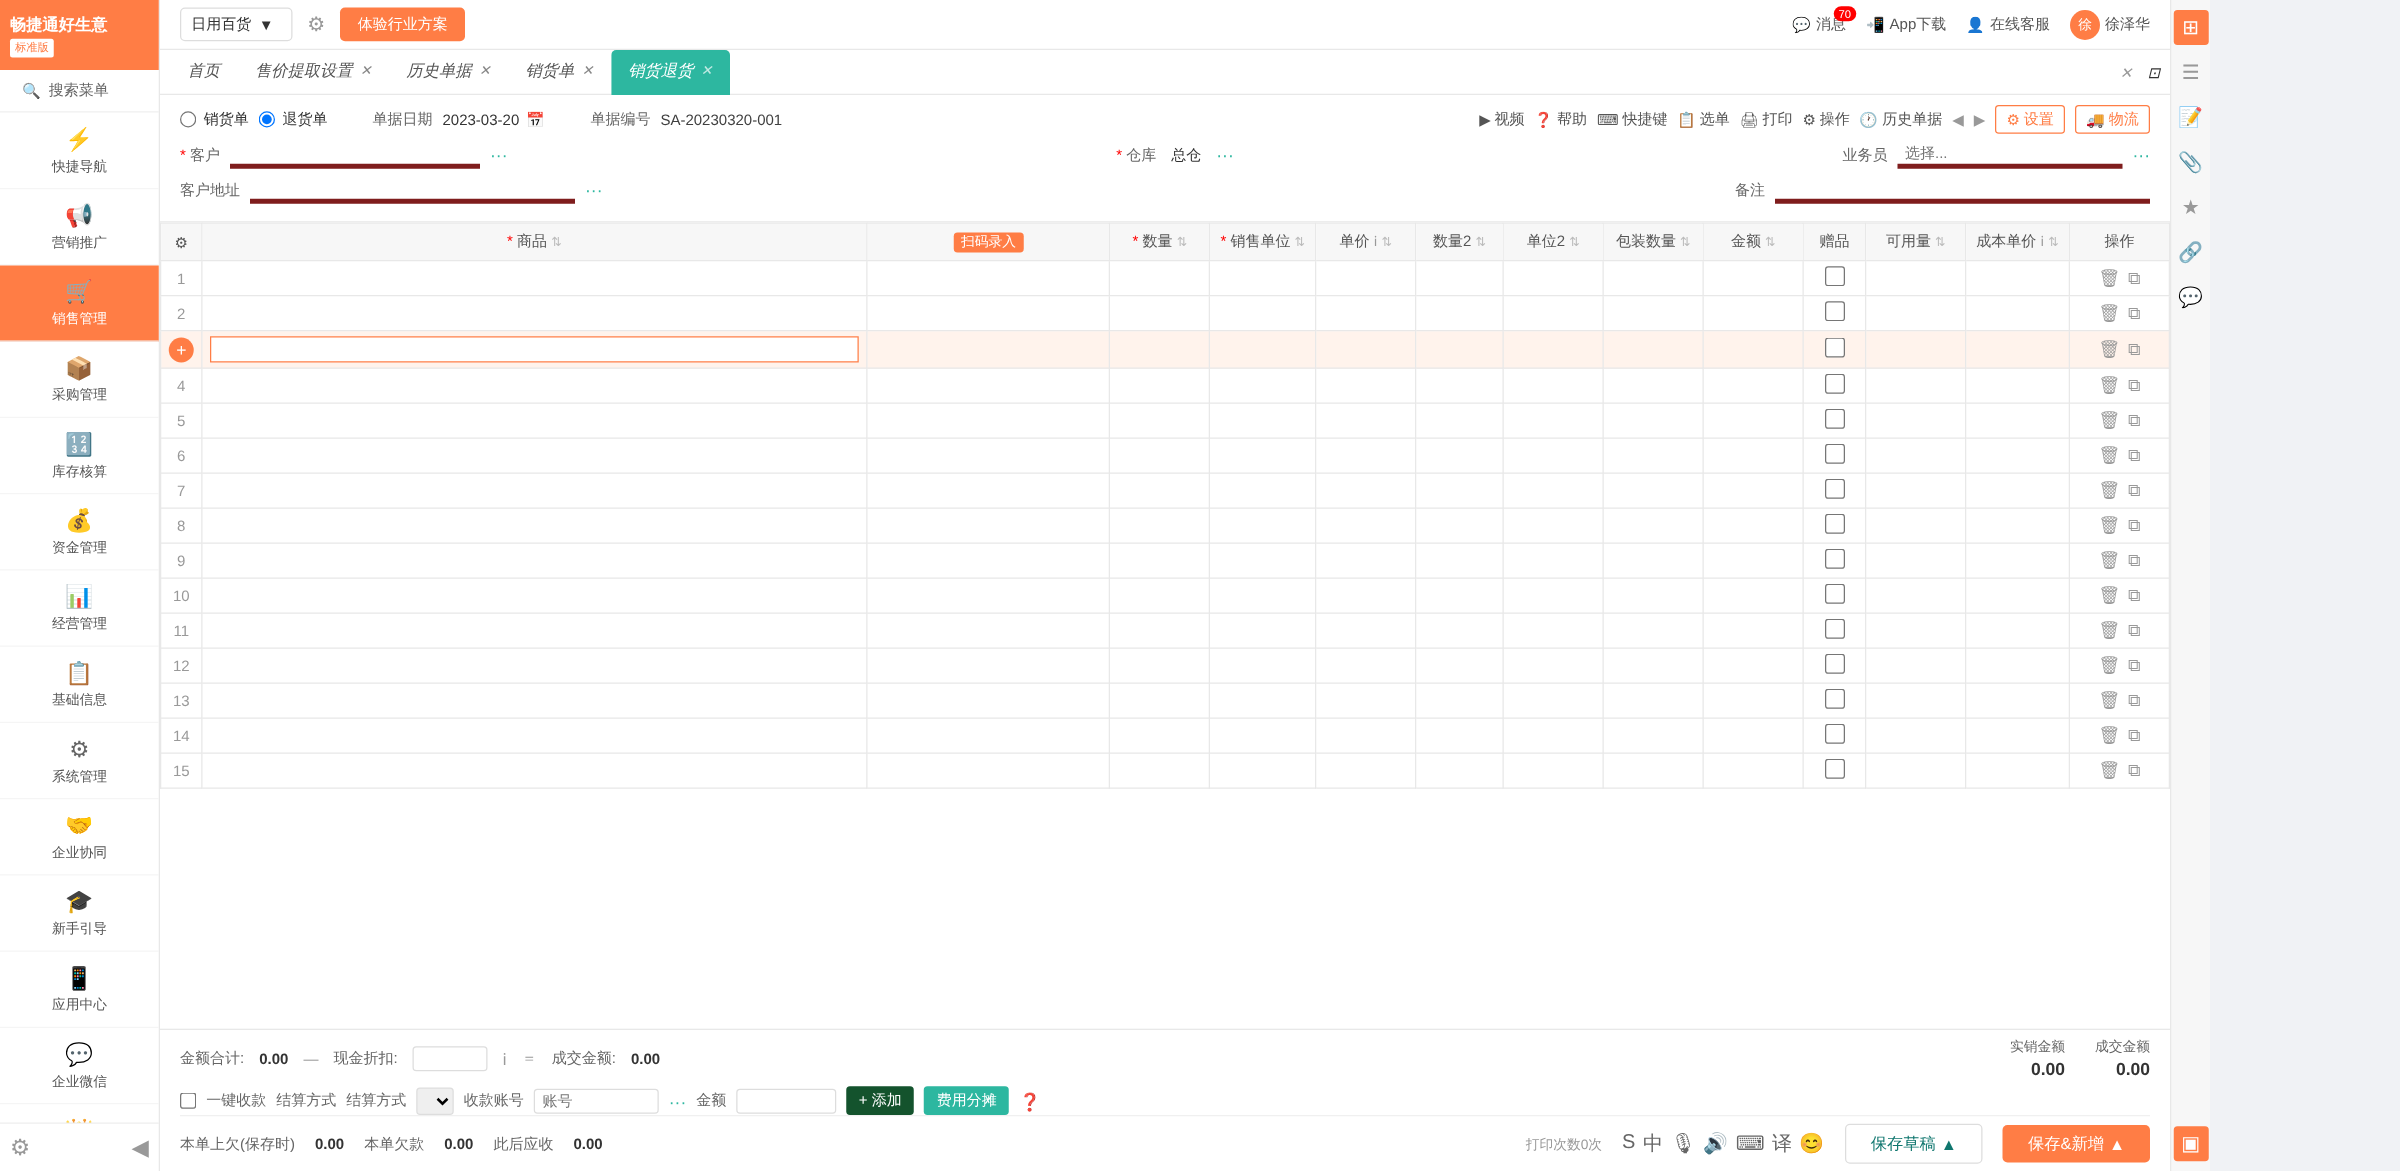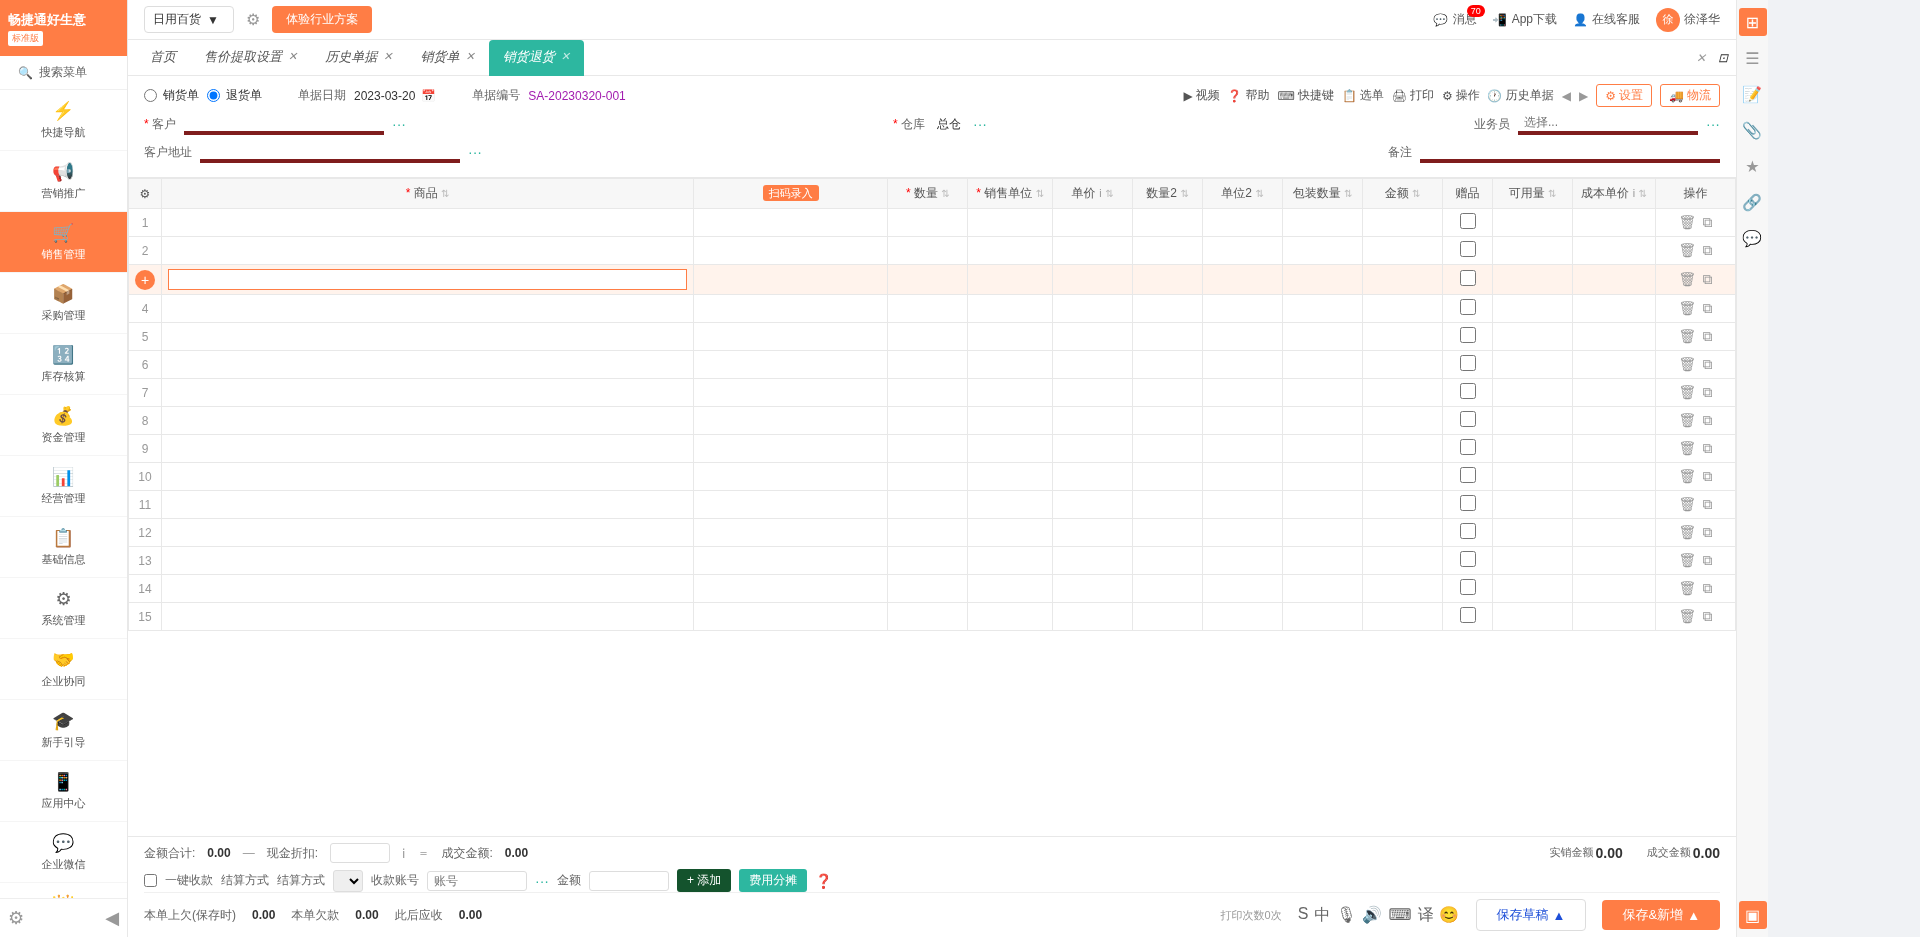--- a/index.html
+++ b/index.html
@@ -89,24 +89,24 @@
     .footer-row1 { display: flex; align-items: center; gap: 12px; margin-bottom: 6px; }
     .footer-row2 { display: flex; align-items: center; gap: 8px; }
     .footer-row3 { display: flex; align-items: center; gap: 16px; padding-top: 6px; border-top: 1px solid #f0f0f0; font-size: 11px; color: #666; }
     .footer-label { color: #666; font-size: 12px; }
     .footer-value { color: #333; font-size: 12px; font-weight: bold; }
     .footer-dash { color: #999; }
     .footer-input { border: 1px solid #ddd; border-radius: 3px; padding: 2px 6px; font-size: 12px; width: 80px; }
     .footer-add-btn { background: #14532d; color: white; border: none; border-radius: 3px; padding: 3px 10px; font-size: 12px; cursor: pointer; }
     .footer-split-btn { background: #2db7a0; color: white; border: none; border-radius: 3px; padding: 3px 10px; font-size: 12px; cursor: pointer; }
     .summary-right { margin-left: auto; display: flex; gap: 24px; align-items: center; }
-    .summary-item { display: flex; flex-direction: row; gap: 2px; text-align: right; }
+    .summary-item { display: flex; flex-direction: column; gap: 2px; text-align: right; }
     .summary-label { font-size: 11px; color: #666; }
     .summary-val { font-size: 14px; color: #333; font-weight: bold; }
-    .btn-save-draft { border: 1px solid #ddd; background: #fff; border-radius: 4px; padding: 6px 20px; font-size: 13px; cursor: pointer; color: #1d4ed8; display: flex; align-items: center; gap: 4px; }
+    .btn-save-draft { border: 1px solid #ddd; background: #fff; border-radius: 4px; padding: 6px 20px; font-size: 13px; cursor: pointer; color: #0f766e; display: flex; align-items: center; gap: 4px; }
     .btn-save-new { background: #ff7d45; color: white; border: none; border-radius: 4px; padding: 6px 20px; font-size: 13px; cursor: pointer; display: flex; align-items: center; gap: 4px; }
     .right-sidebar { width: 32px; background: #f7f7f7; display: flex; flex-direction: column; align-items: center; padding-top: 8px; gap: 8px; border-left: 1px solid #e8e8e8; }
     .right-sidebar-item { width: 28px; height: 28px; display: flex; align-items: center; justify-content: center; cursor: pointer; font-size: 16px; color: #999; }
     .right-sidebar-item.active { background: #ff7d45; color: white; border-radius: 3px; }
 
     
     .info-icon { font-size: 11px; color: #999; cursor: pointer; }
 
     .th-required::before { content: '* '; color: red; }
     .sort-icon { color: #bbb; font-size: 10px; cursor: pointer; }
@@ -258,21 +258,21 @@
           <span>退货单</span>
         </div>
         <span style="width:20px;"></span>
         <span class="form-label">单据日期</span>
         <div class="form-date-field">
           <span>2023-03-20</span>
           <span style="color:#2db7a0;cursor:pointer;">📅</span>
         </div>
         <span style="width:20px;"></span>
         <span class="form-label">单据编号</span>
-        <span style="color:#a21caf;">SA-20230320-001</span>
+        <span style="color:#404040;">SA-20230320-001</span>
 
         <div class="toolbar-right">
           <div class="toolbar-btn">
             <span>▶</span>
             <span>视频</span>
           </div>
           <div class="toolbar-btn">
             <span>❓</span>
             <span>帮助</span>
           </div>

